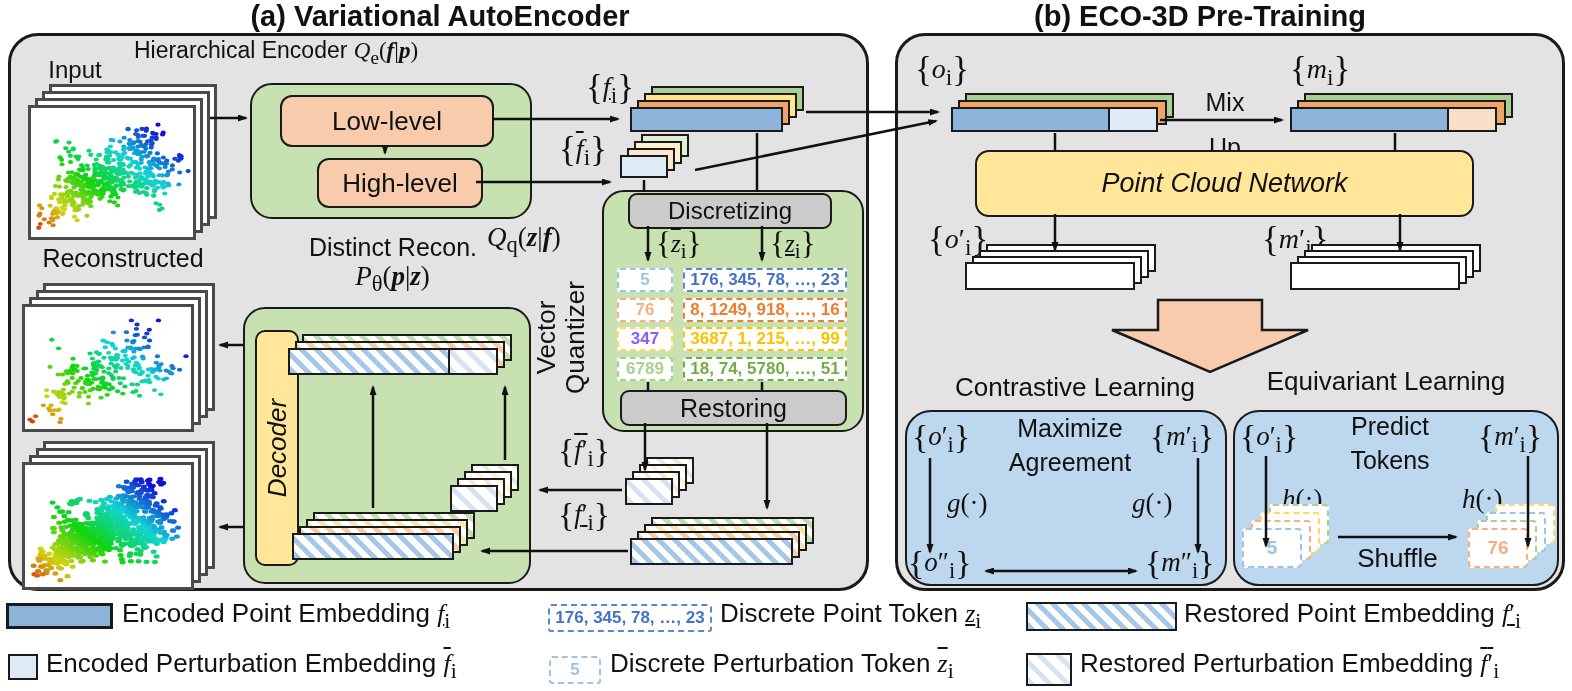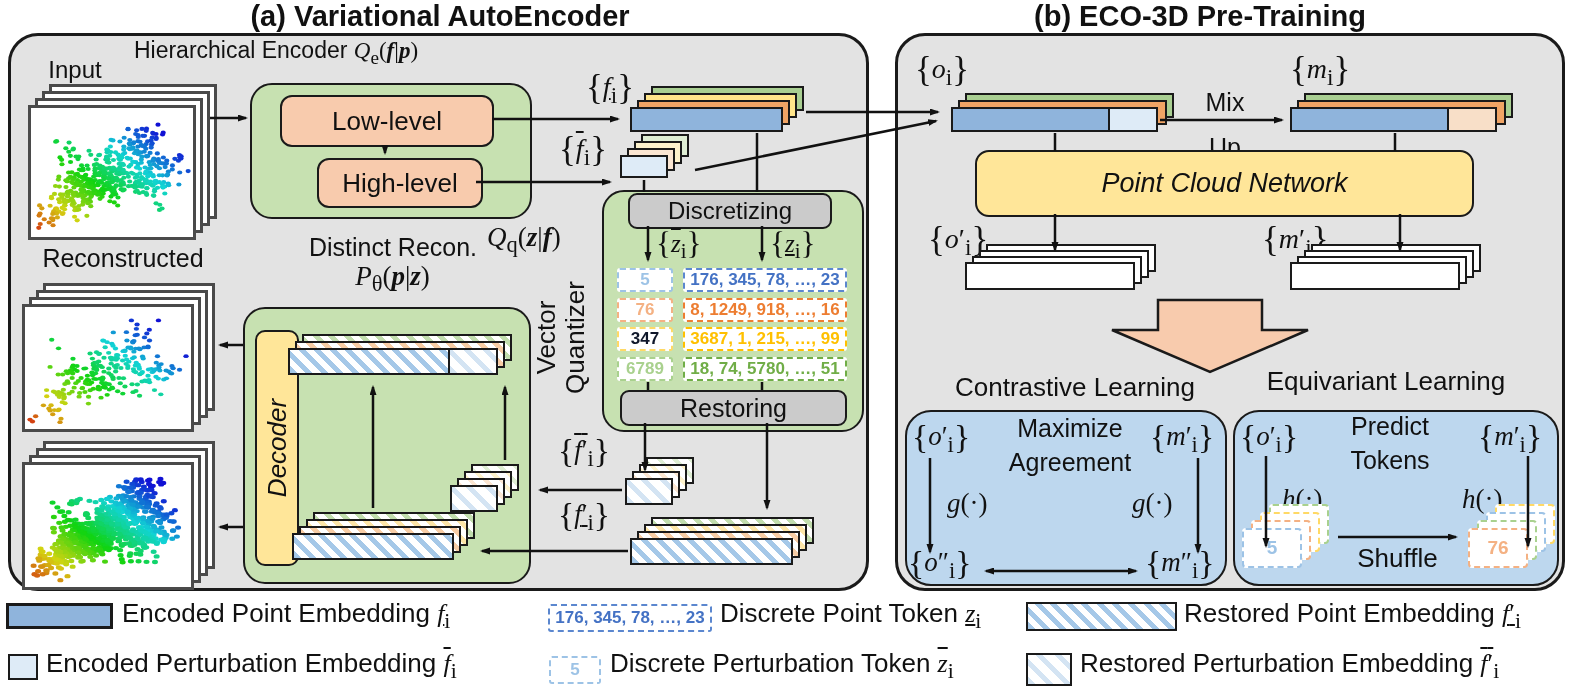--- a/index.html
+++ b/index.html
@@ -28,21 +28,21 @@
   .hatch-orange{background:repeating-linear-gradient(45deg,#F7CDA6 0 5px,#fff 5px 11px);}
   .hatch-yellow{background:repeating-linear-gradient(45deg,#FCE5A8 0 5px,#fff 5px 11px);}
   .hatch-green {background:repeating-linear-gradient(45deg,#C2DDAE 0 5px,#fff 5px 11px);}
   .hl-o{background:repeating-linear-gradient(45deg,#FBE6D2 0 4px,#fff 4px 11px);}
   .hl-y{background:repeating-linear-gradient(45deg,#FDF2CC 0 4px,#fff 4px 11px);}
   .hl-g{background:repeating-linear-gradient(45deg,#DFEED4 0 4px,#fff 4px 11px);}
   .tok{background:#fff;border:2px dashed;border-radius:3px;box-sizing:border-box;
        display:flex;align-items:center;justify-content:center;font-weight:bold;font-size:17px;white-space:nowrap;}
   .tokA{border-color:#5B87CF;color:#4472C4}.tokA-l{border-color:#9DC3E6;color:#9DC3E6}
   .tokB{border-color:#ED7D31;color:#ED7D31}.tokB-l{border-color:#F4B183;color:#F4B183}
-  .tokC{border-color:#FFC000;color:#FFC000}.tokC-l{border-color:#FFD966;color:#0f172a}
+  .tokC{border-color:#FFC000;color:#FFC000}.tokC-l{border-color:#FFD966;color:#8b5cf6}
   .tokD{border-color:#70AD47;color:#70AD47}.tokD-l{border-color:#A9D18E;color:#A9D18E}
   .card{background:#fff;border:2.5px dashed;border-radius:4px;box-sizing:border-box;
         display:flex;align-items:center;justify-content:center;font-weight:bold;font-size:19px;}
   .cardB{border-color:#9DC3E6;color:#9DC3E6}.cardO{border-color:#F4B183;color:#F4B183}
   .cardY{border-color:#FFD966;color:#E8B931}.cardG{border-color:#A9D18E;color:#A9D18E}
   .cloud{position:absolute;left:0;top:0;width:100%;height:100%;}
   .ctr{display:flex;align-items:center;justify-content:center;}
   svg.overlay{position:absolute;left:0;top:0;pointer-events:none;}
 </style>
 </head>

